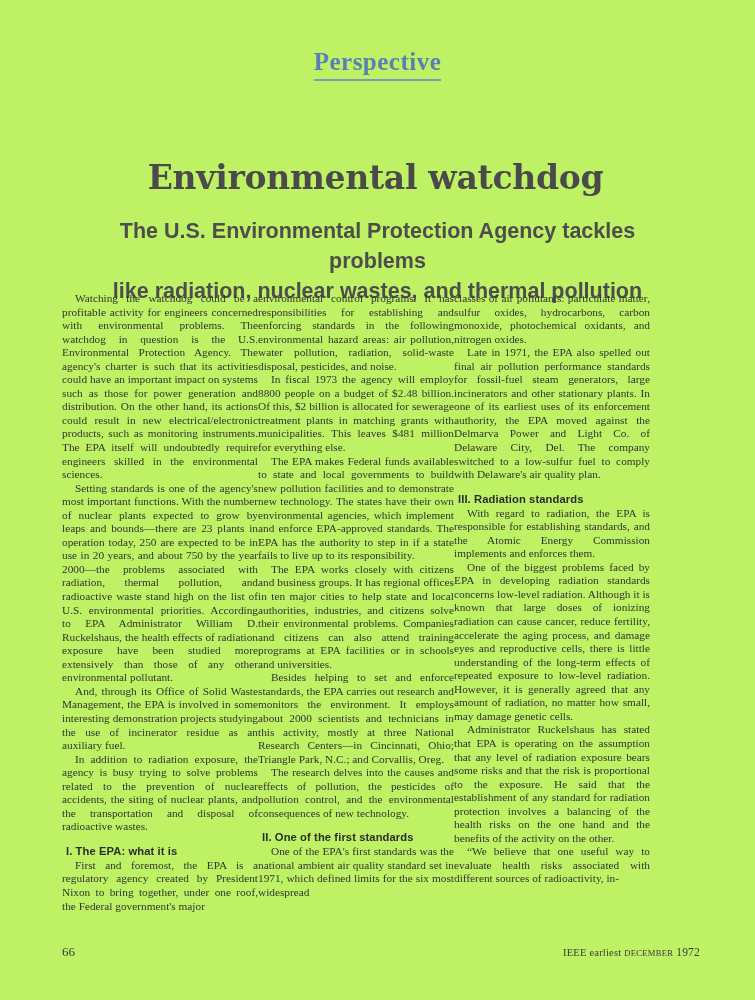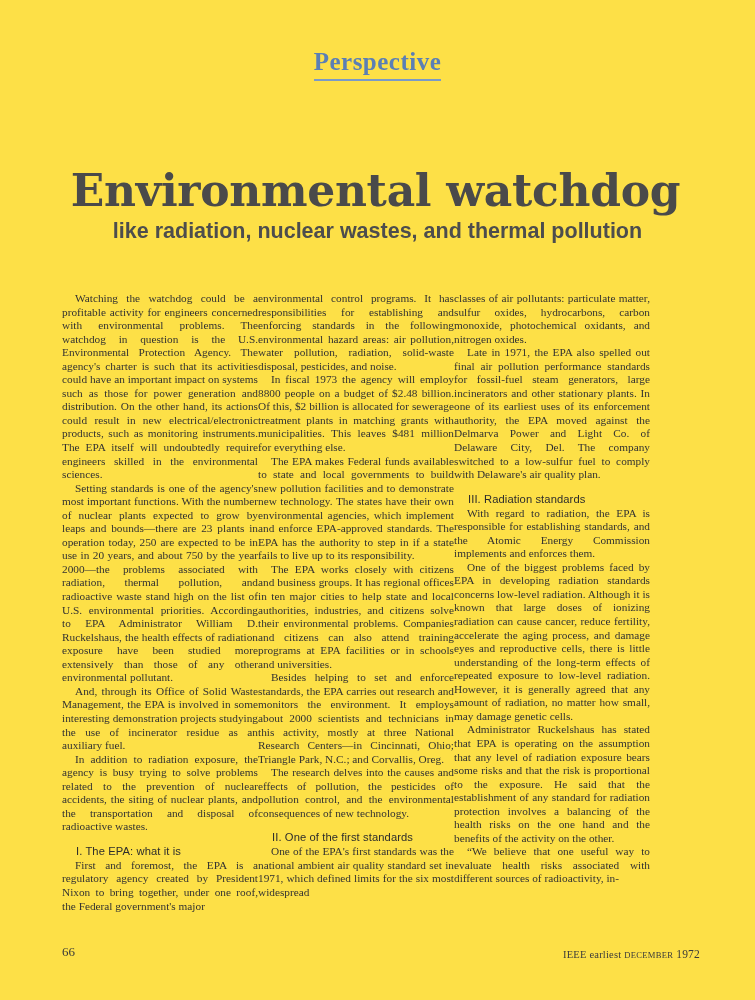--- a/index.html
+++ b/index.html
@@ -4,21 +4,21 @@
 <style>
   html, body {
     margin: 0;
     padding: 0;
     background: #ffffff;
   }
   .page {
     position: relative;
     width: 755px;
     height: 1000px;
-    background: #fde047;
+    background: #bef264;
     overflow: hidden;
     font-family: "Liberation Serif", "DejaVu Serif", serif;
     color: #2b2b2b;
   }
 
   
   .kicker-wrap {
     position: absolute;
     top: 48px;
     left: 0;
@@ -38,21 +38,21 @@
 
   
   .headline {
     position: absolute;
     top: 136px;
     left: 0;
     right: 4px;
     text-align: center;
     font-family: "DejaVu Serif", "Liberation Serif", serif;
     font-weight: bold;
-    font-size: 44px;
+    font-size: 33px;
     letter-spacing: -0.3px;
     color: #4a4a4a;
     white-space: nowrap;
   }
 
   
   .deck {
     position: absolute;
     top: 216px;
     left: 70px;
@@ -84,38 +84,38 @@
     color: #333231;
     -webkit-hyphens: manual;
     hyphens: manual;
   }
   .col p {
     margin: 0;
     text-indent: 13px;
   }
   .col p.noindent { text-indent: 0; }
   .col h2 {
-    margin: 10px 0 1px 14px;
+    margin: 10px 0 1px 4px;
     font-family: "Liberation Sans", "DejaVu Sans", sans-serif;
     font-size: 11.2px;
-    font-weight: normal;
+    font-weight: bold;
     line-height: 14px;
     text-align: left;
     color: #2c2c2c;
     letter-spacing: 0.1px;
   }
 
   
   .footer {
     position: absolute;
     left: 62px;
     right: 55px;
     top: 944px;
     display: flex;
-    align-items: flex-end;
+    align-items: center;
     justify-content: space-between;
   }
   .folio {
     font-size: 13px;
     color: #3a3a3a;
   }
   .colophon {
     font-size: 10.5px;
     color: #3a3a3a;
     letter-spacing: 0.2px;
@@ -131,20 +131,21 @@
 
 <div class="page">
 
   <div class="kicker-wrap">
     <div class="kicker">Perspective</div>
   </div>
 
   <h1 class="headline">Environmental watchdog</h1>
 
   <div class="deck">
+    <span class="deck-line">The U.S. Environmental Protection Agency tackles problems</span>
     <span class="deck-line">like radiation, nuclear wastes, and thermal pollution</span>
   </div>
 
   <div class="columns">
 
     <div class="col">
       <p>Watching the watchdog could be a profitable activity for engineers concerned with environmental problems. The watchdog in question is the U.S. Environmental Protection Agency. The agency's charter is such that its activities could have an important impact on systems such as those for power generation and distribution. On the other hand, its actions could result in new electrical/electronic products, such as monitoring instruments. The EPA itself will undoubtedly require engineers skilled in the environmental sciences.</p>
       <p>Setting standards is one of the agency's most important functions. With the number of nuclear plants expected to grow by leaps and bounds—there are 23 plants in operation today, 250 are expected to be in use in 20 years, and about 750 by the year 2000—the problems associated with radiation, thermal pollution, and radioactive waste stand high on the list of U.S. environmental priorities. According to EPA Administrator William D. Ruckelshaus, the health effects of radiation exposure have been studied more extensively than those of any other environmental pollutant.</p>
       <p>And, through its Office of Solid Waste Management, the EPA is involved in some interesting demonstration projects studying the use of incinerator residue as an auxiliary fuel.</p>
       <p>In addition to radiation exposure, the agency is busy trying to solve problems related to the prevention of nuclear accidents, the siting of nuclear plants, and the transportation and disposal of radioactive wastes.</p>

